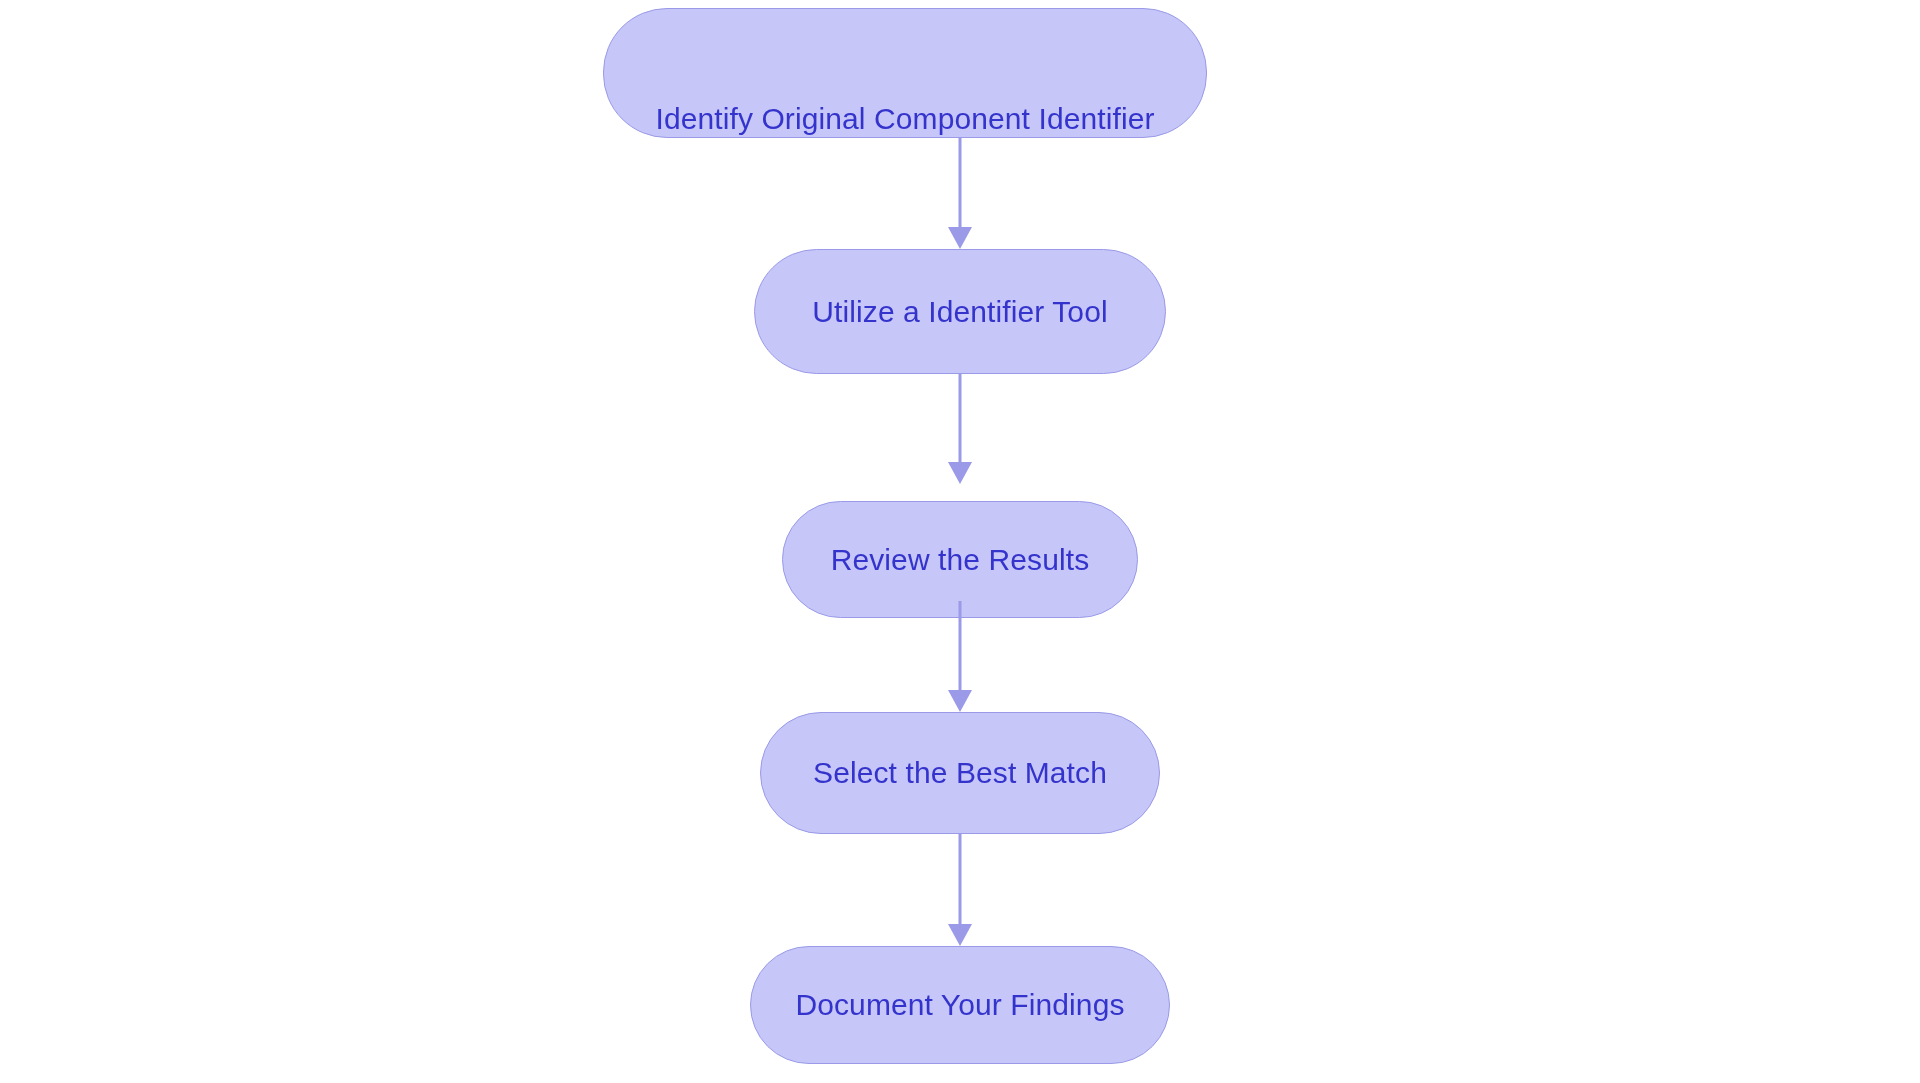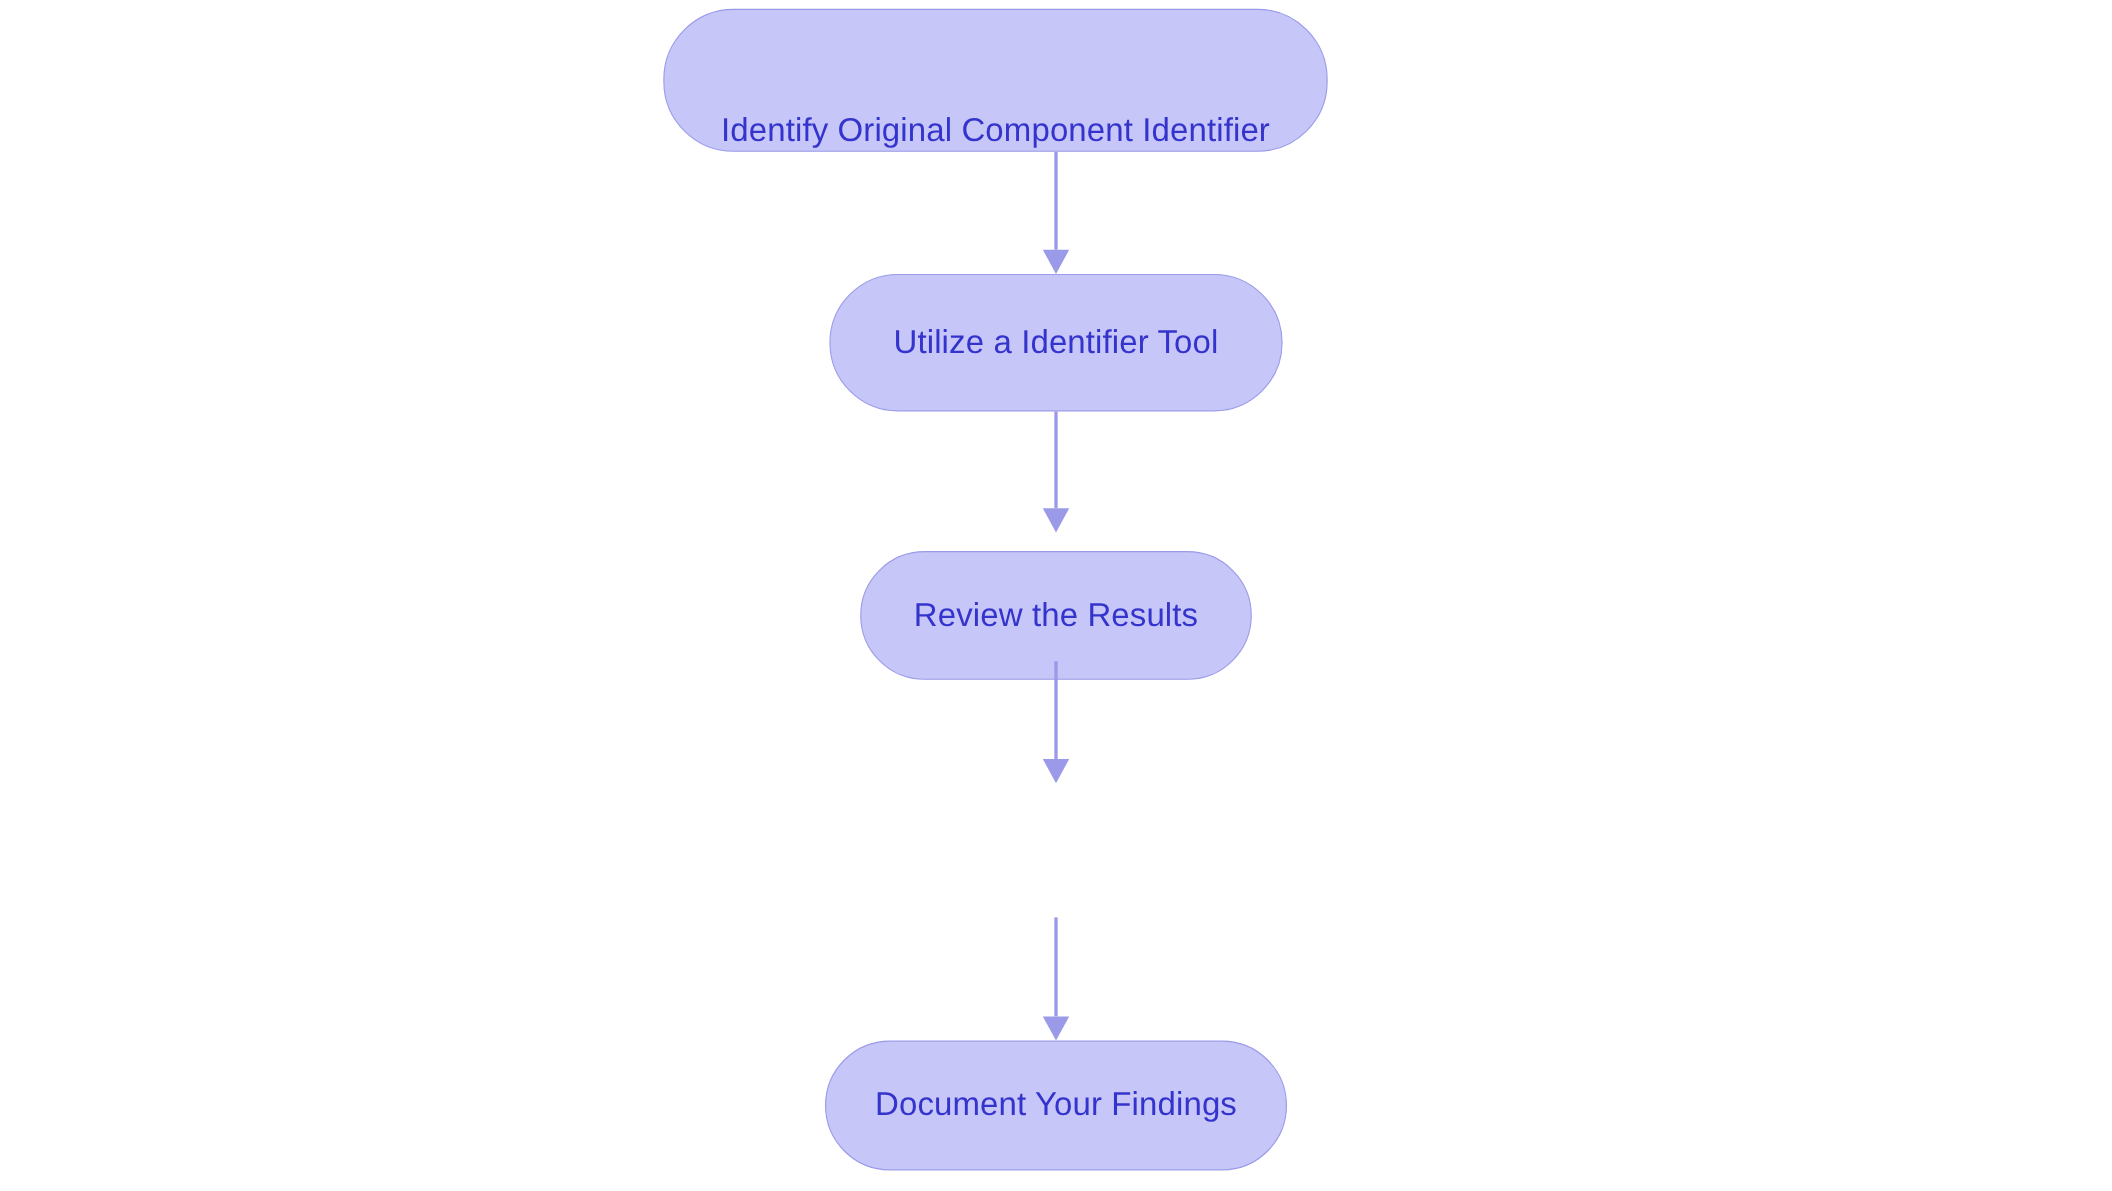--- a/index.html
+++ b/index.html
@@ -120,20 +120,23 @@
 
     <div class="flow-node node-3">
       <span class="flow-node-label">Review the Results</span>
     </div>
 
     <div class="flow-connector conn-3">
       <div class="connector-line"></div>
       <div class="connector-head"></div>
     </div>
 
+    <div class="flow-node node-4">
+      <span class="flow-node-label">Select the Best Match</span>
+    </div>
 
     <div class="flow-connector conn-4">
       <div class="connector-line"></div>
       <div class="connector-head"></div>
     </div>
 
     <div class="flow-node node-5">
       <span class="flow-node-label">Document Your Findings</span>
     </div>
 

